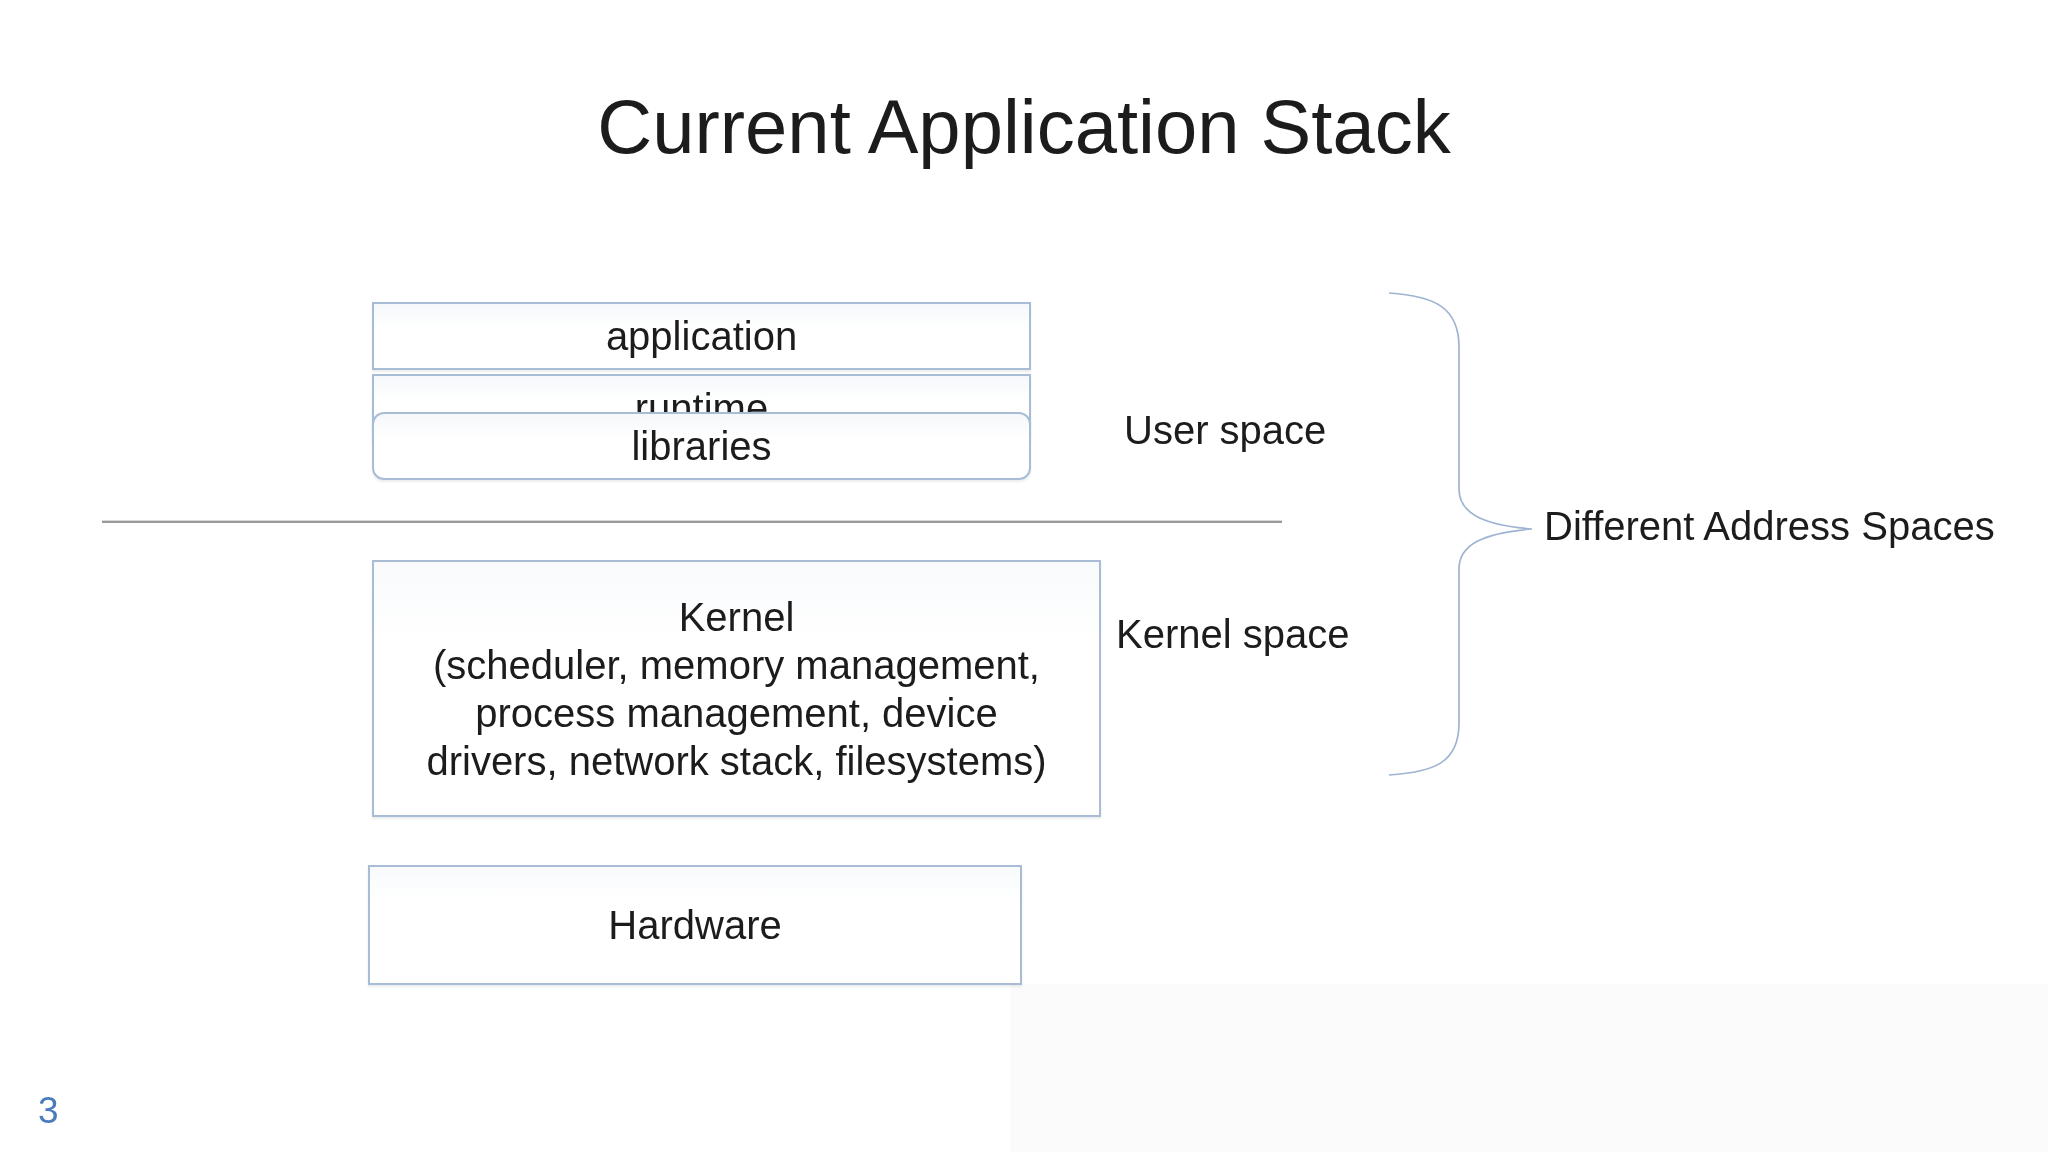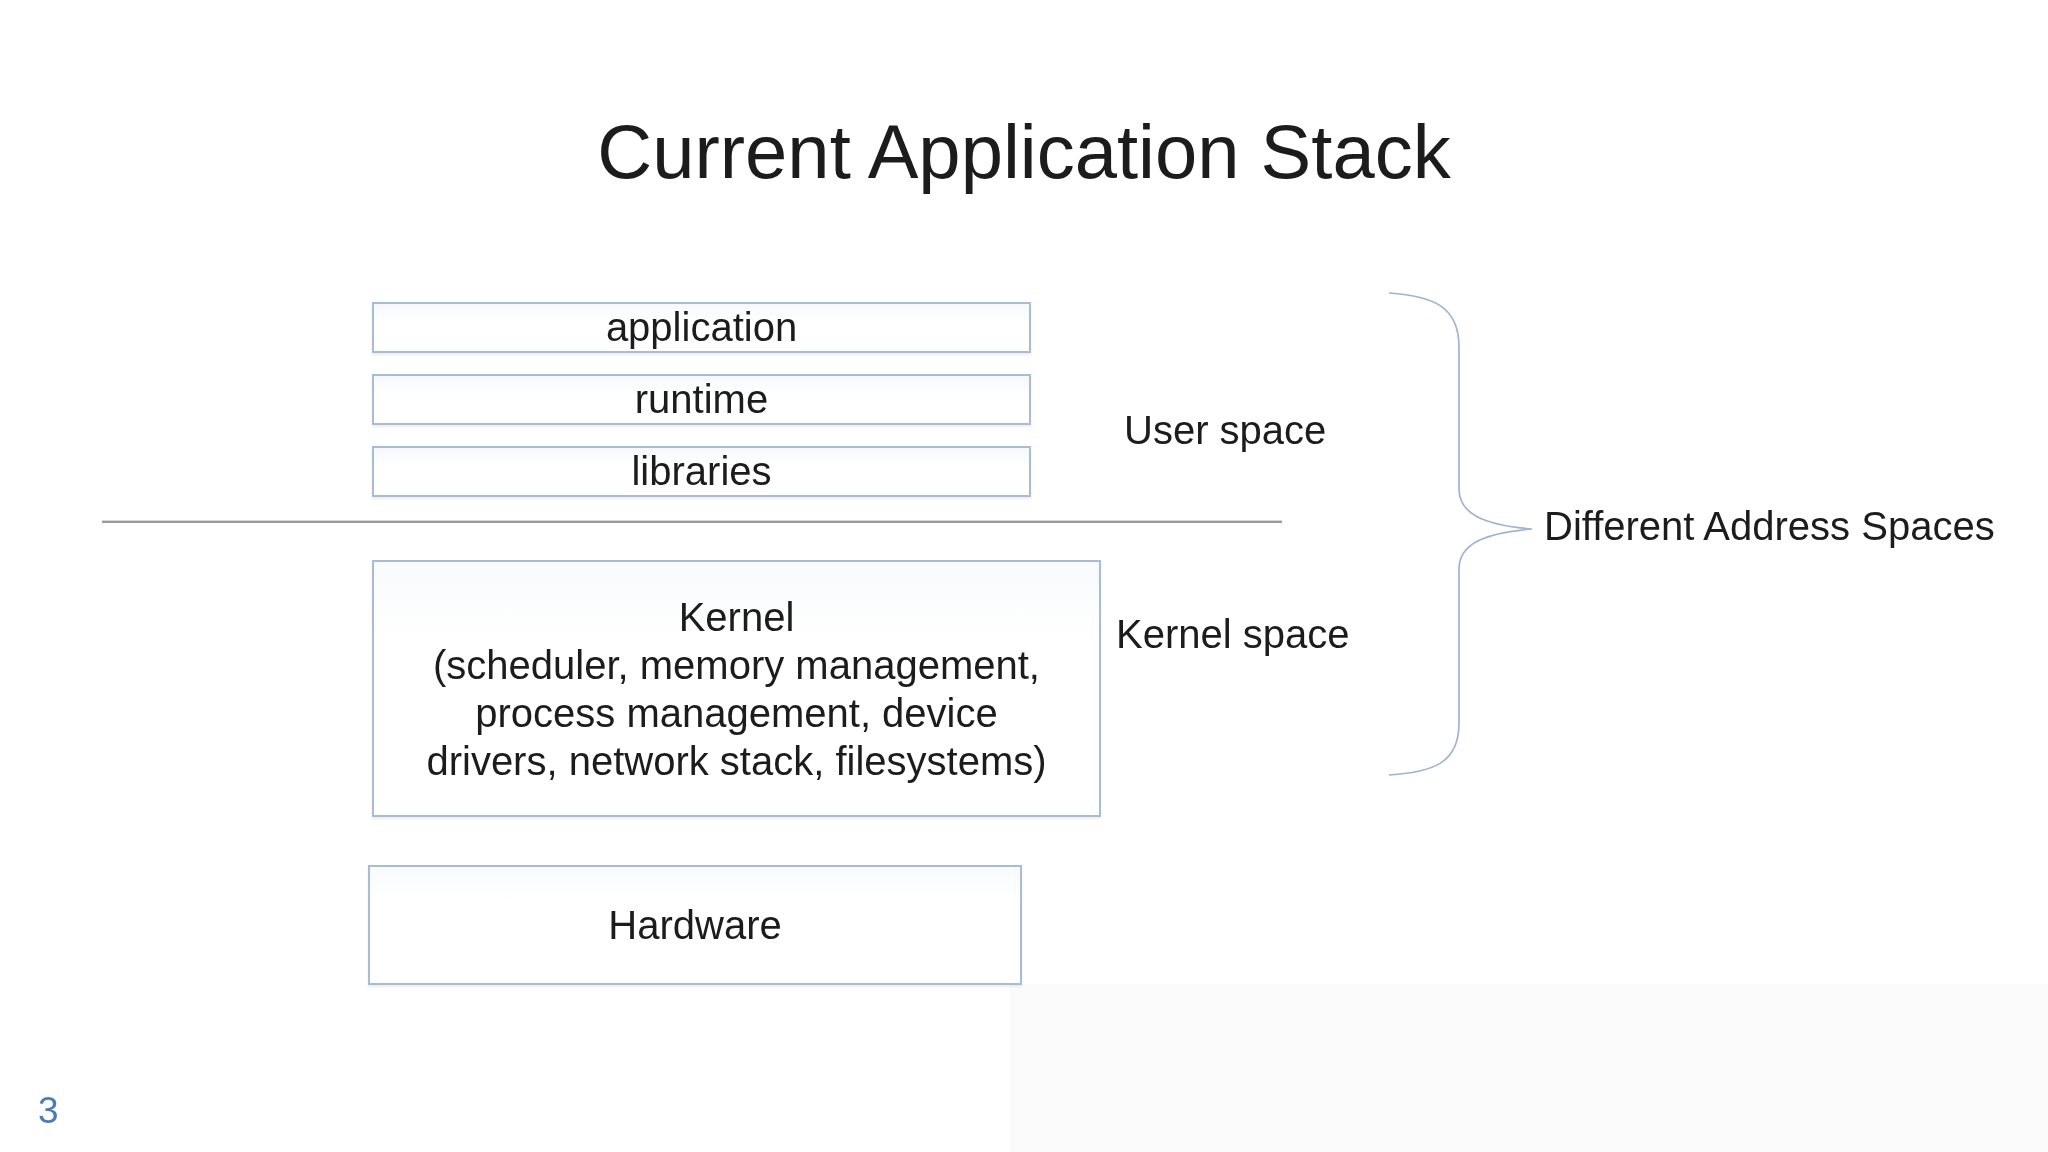--- a/index.html
+++ b/index.html
@@ -2,34 +2,34 @@
 <html style="--box-border: #a8bdd5; --box-text: #1c1c1c; --brace: #9fb4d2; --divider: #9a9a9a; --page-number: #4a7cbc;"><head>
 <meta charset="utf-8">
 <style>
   html,body{margin:0;padding:0;background:#fff;}
   #stage{
     position:relative;width:2048px;height:1152px;background:#ffffff;overflow:hidden;
     font-family:"Liberation Sans",sans-serif;color:var(--box-text,#1c1c1c);
   }
   .abs{position:absolute;}
   .slide-title{
-    left:0;top:108px;width:2048px;text-align:center;
+    left:0;top:83px;width:2048px;text-align:center;
     font-size:76px;line-height:88px;font-weight:400;letter-spacing:0px;
   }
   .layer-box{
-    left:372px;width:659px;height:51px;
+    left:372px;width:659px;height:68px;
     border:2px solid var(--box-border,#a8bdd5);
     background:linear-gradient(180deg,#f5f8fb 0%,#ffffff 40%,#ffffff 100%);
     box-shadow:0 2px 2px rgba(70,80,95,0.10);
     display:flex;align-items:center;justify-content:center;
     font-size:40px;box-sizing:border-box;
   }
   .box-app{top:302px;}
   .box-runtime{top:374px;}
-  .box-libs{top:446px;}
+  .box-libs{top:412px;border-radius:12px;}
   .kernel-box{
     left:372px;top:560px;width:729px;height:257px;
     border:2px solid var(--box-border,#a8bdd5);
     background:linear-gradient(180deg,#f8fafc 0%,#ffffff 30%,#ffffff 100%);
     box-shadow:0 2px 2px rgba(70,80,95,0.10);
     display:flex;align-items:center;justify-content:center;text-align:center;
     font-size:40px;line-height:48px;white-space:pre-line;box-sizing:border-box;
   }
   .hardware-box{
     left:368px;top:865px;width:654px;height:120px;

